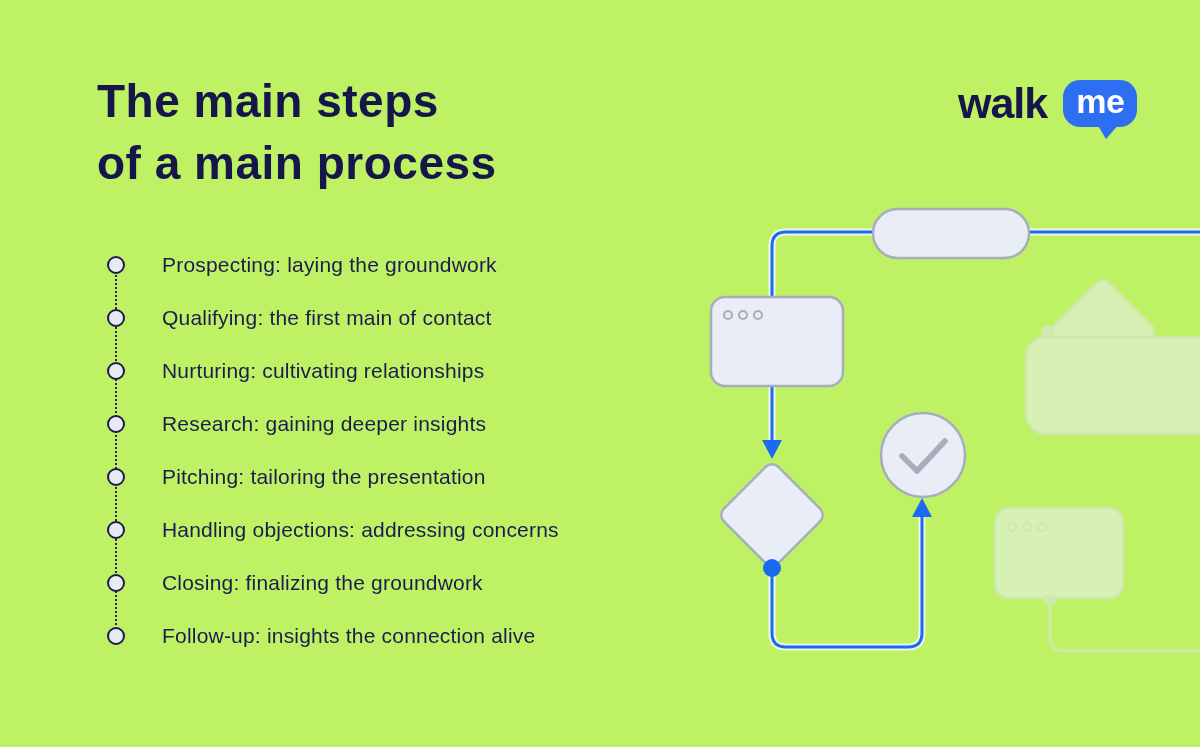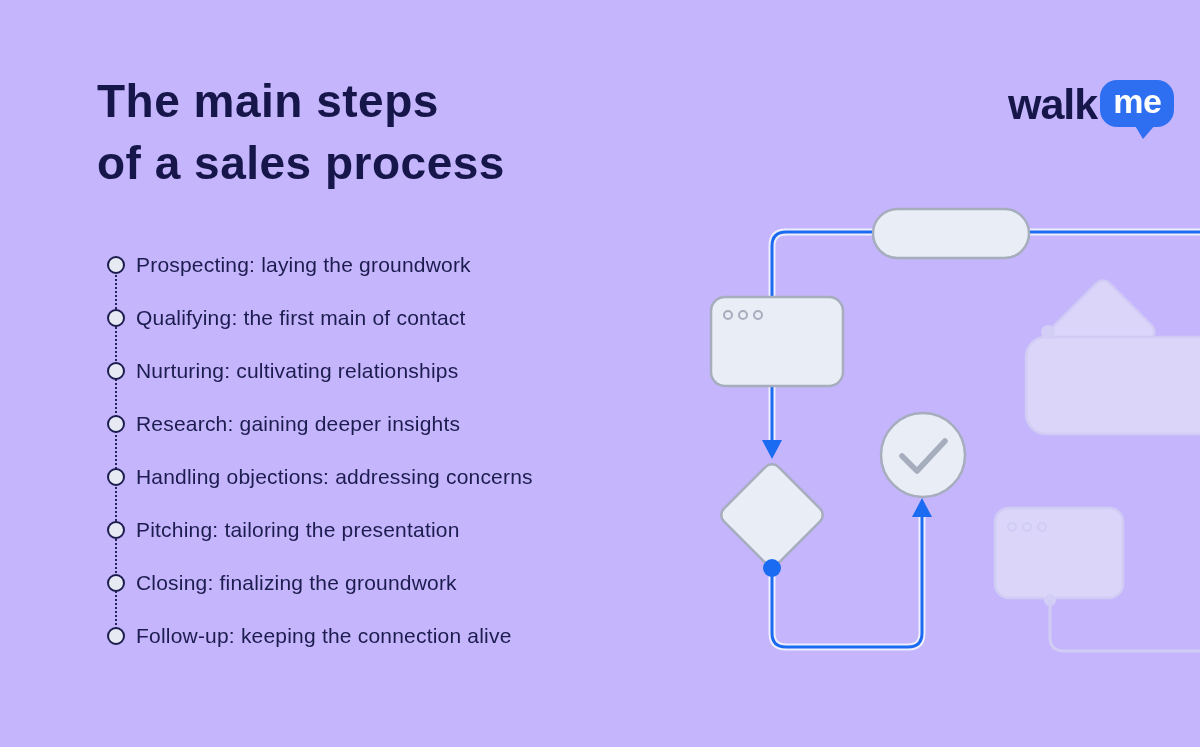--- a/index.html
+++ b/index.html
@@ -1,55 +1,55 @@
 <!DOCTYPE html>
 <html><head>
 <meta charset="utf-8">
 <style>
   * { margin: 0; padding: 0; box-sizing: border-box; }
   html, body { background: #c9cedd; }
   .canvas {
     position: relative;
     width: 1200px;
     height: 747px;
-    background: #c4b5fd;
+    background: #bef264;
     overflow: hidden;
     font-family: "Liberation Sans", sans-serif;
   }
 
   
   .title {
     position: absolute;
     left: 97px;
     top: 70px;
     color: #16164a;
     font-size: 46px;
     line-height: 62px;
     font-weight: 600;
     letter-spacing: 0.5px;
   }
 
   
   .logo {
     position: absolute;
-    left: 1008px;
+    left: 958px;
     top: 80px;
     display: flex;
-    align-items: center;
+    align-items: flex-start;
   }
   .logo-walk {
     color: #16164a;
     font-size: 43px;
     font-weight: 700;
     letter-spacing: -1px;
     line-height: 46px;
   }
   .logo-bubble {
     position: relative;
-    margin-left: 3px;
+    margin-left: 16px;
     background: #2e6ff2;
     border-radius: 17px;
     width: 74px;
     height: 47px;
     display: flex;
     align-items: center;
     justify-content: center;
   }
   .logo-me {
     color: #ffffff;
@@ -92,21 +92,21 @@
   }
   .step-bullet {
     width: 18px;
     height: 18px;
     border: 2px solid #1c1c4e;
     border-radius: 50%;
     background: #e7eaf3;
     flex: 0 0 auto;
   }
   .step-label {
-    margin-left: 11px;
+    margin-left: 37px;
     color: #1c1c4e;
     font-size: 21px;
     letter-spacing: 0.2px;
     white-space: nowrap;
   }
 
   
   .flowchart {
     position: absolute;
     inset: 0;
@@ -160,21 +160,21 @@
 
     <g fill="#1b6bf2">
       <polygon points="772,459 762,440 782,440"></polygon>
       <polygon points="922,498 912,517 932,517"></polygon>
       <circle cx="772" cy="568" r="9"></circle>
     </g>
   </svg>
 
   <div class="title">
     <div>The main steps</div>
-    <div>of a sales process</div>
+    <div>of a main process</div>
   </div>
 
   <div class="logo">
     <span class="logo-walk">walk</span>
     <span class="logo-bubble">
       <span class="logo-me">me</span>
       <span class="logo-tail"></span>
     </span>
   </div>
 
@@ -192,29 +192,29 @@
     <div class="step-row">
       <span class="step-bullet"></span>
       <span class="step-label">Nurturing: cultivating relationships</span>
     </div>
     <div class="step-row">
       <span class="step-bullet"></span>
       <span class="step-label">Research: gaining deeper insights</span>
     </div>
     <div class="step-row">
       <span class="step-bullet"></span>
+      <span class="step-label">Pitching: tailoring the presentation</span>
+    </div>
+    <div class="step-row">
+      <span class="step-bullet"></span>
       <span class="step-label">Handling objections: addressing concerns</span>
     </div>
     <div class="step-row">
       <span class="step-bullet"></span>
-      <span class="step-label">Pitching: tailoring the presentation</span>
-    </div>
-    <div class="step-row">
-      <span class="step-bullet"></span>
       <span class="step-label">Closing: finalizing the groundwork</span>
     </div>
     <div class="step-row">
       <span class="step-bullet"></span>
-      <span class="step-label">Follow-up: keeping the connection alive</span>
+      <span class="step-label">Follow-up: insights the connection alive</span>
     </div>
   </div>
 
 </div>
 
 </body></html>

